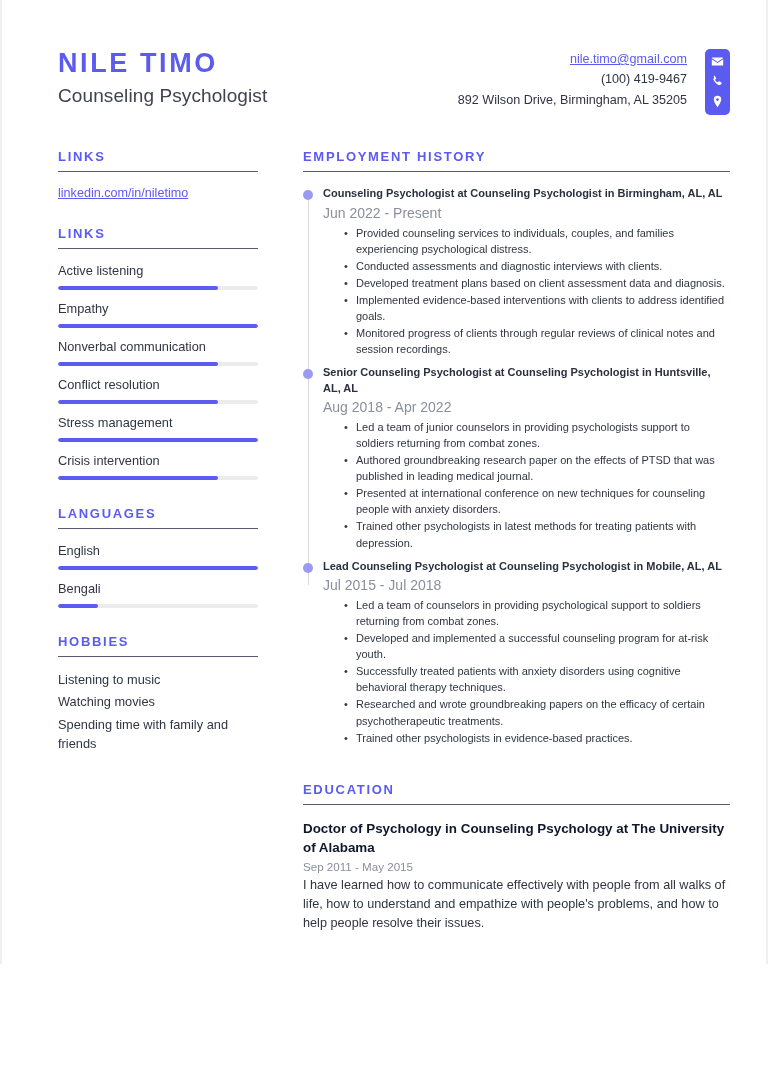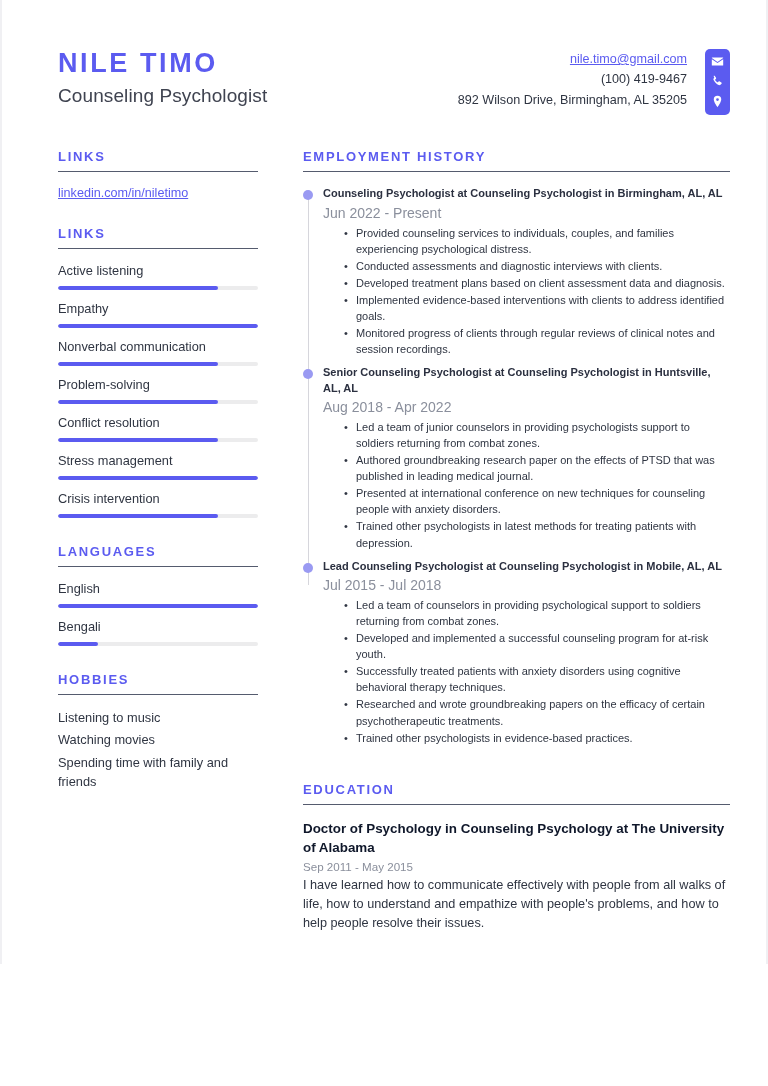--- a/index.html
+++ b/index.html
@@ -272,26 +272,20 @@
             <div class="meter-fill" style="width: 100%;"></div>
           </div>
         </div>
         <div class="meter-row">
           <div class="meter-label">Nonverbal communication</div>
           <div class="meter-track">
             <div class="meter-fill" style="width: 80%;"></div>
           </div>
         </div>
         <div class="meter-row">
-          <div class="meter-label">Problem-solving</div>
-          <div class="meter-track">
-            <div class="meter-fill" style="width: 80%;"></div>
-          </div>
-        </div>
-        <div class="meter-row">
           <div class="meter-label">Conflict resolution</div>
           <div class="meter-track">
             <div class="meter-fill" style="width: 80%;"></div>
           </div>
         </div>
         <div class="meter-row">
           <div class="meter-label">Stress management</div>
           <div class="meter-track">
             <div class="meter-fill" style="width: 100%;"></div>
           </div>

